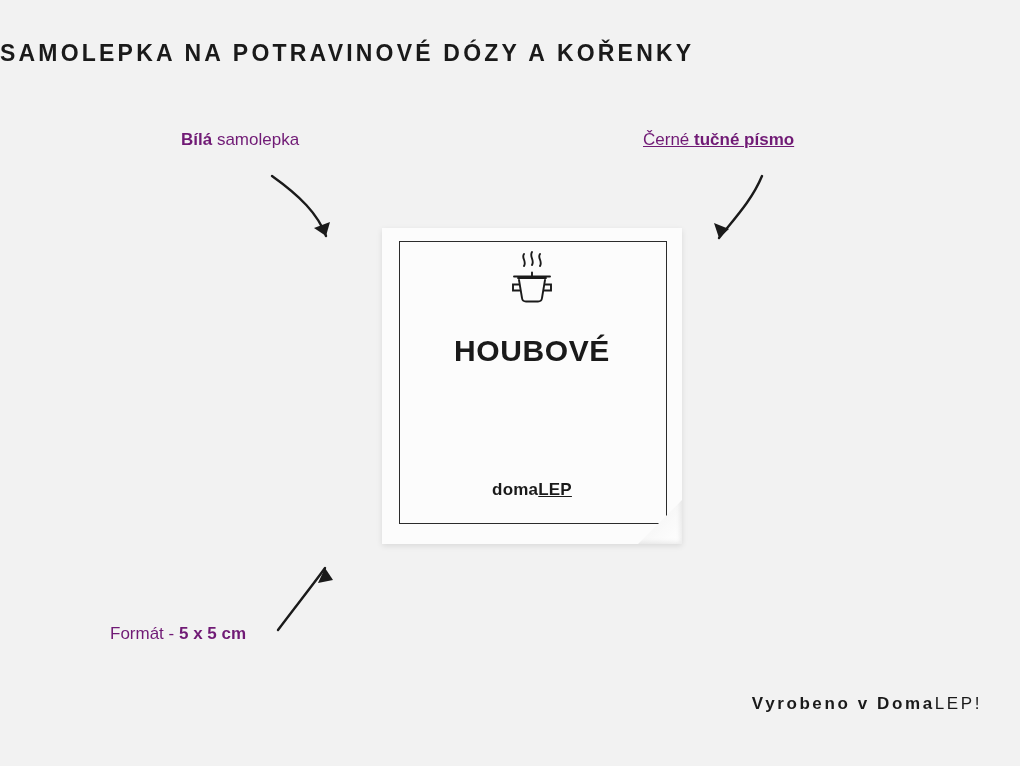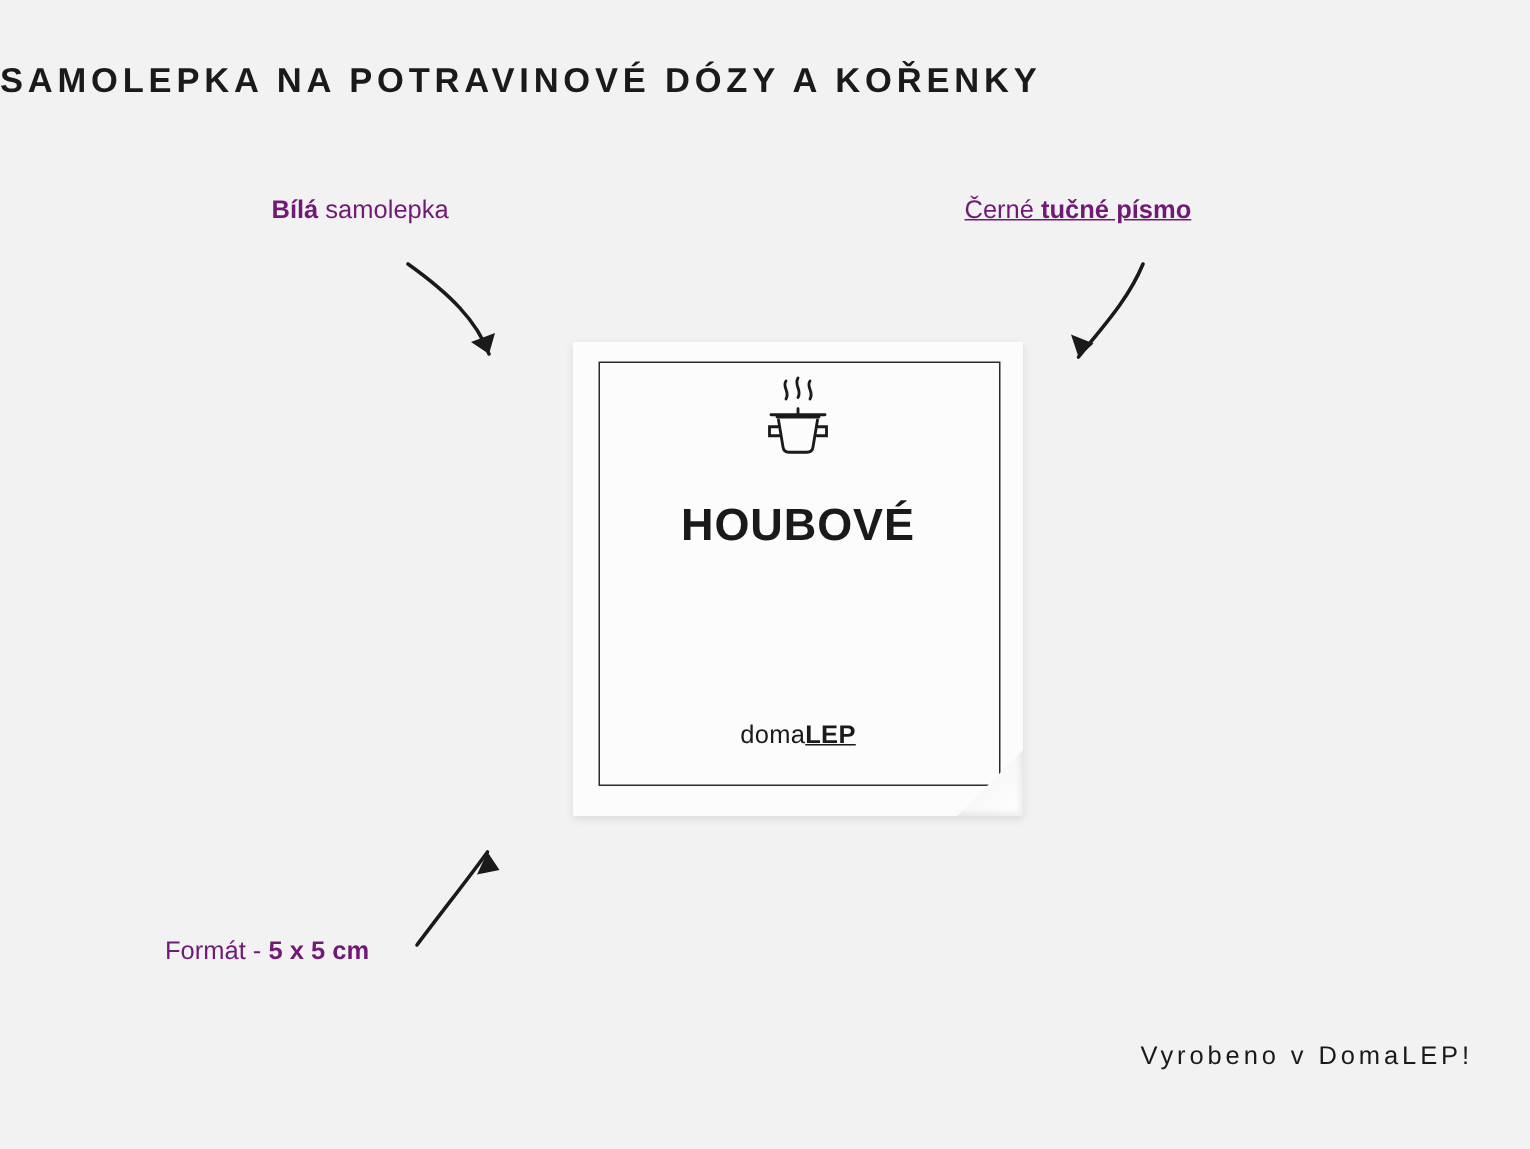--- a/index.html
+++ b/index.html
@@ -113,34 +113,34 @@
   .sticker-brand {
     position: absolute;
     left: 0;
     bottom: 44px;
     width: 100%;
     text-align: center;
     font-size: 17px;
     color: #1a1a1a;
     letter-spacing: 0.2px;
   }
-  .sticker-brand .light { font-weight: normal; }
+  .sticker-brand .light { font-weight: bold; }
   .sticker-brand .bold  { font-weight: bold; text-decoration: underline; }
 
   
   .footer {
     position: absolute;
     right: 38px;
     bottom: 52px;
     font-size: 17px;
     letter-spacing: 2.6px;
     color: #1a1a1a;
     white-space: nowrap;
   }
-  .footer .light { font-weight: normal; }
+  .footer .light { font-weight: bold; }
   .footer .bold  { font-weight: normal; }
 </style>
 </head>
 <body>
 
 <div class="headline">SAMOLEPKA NA POTRAVINOVÉ DÓZY A KOŘENKY</div>
 
 <div class="annot annot-white-sticker">
   <b>Bílá</b><span> samolepka</span>
 </div>

